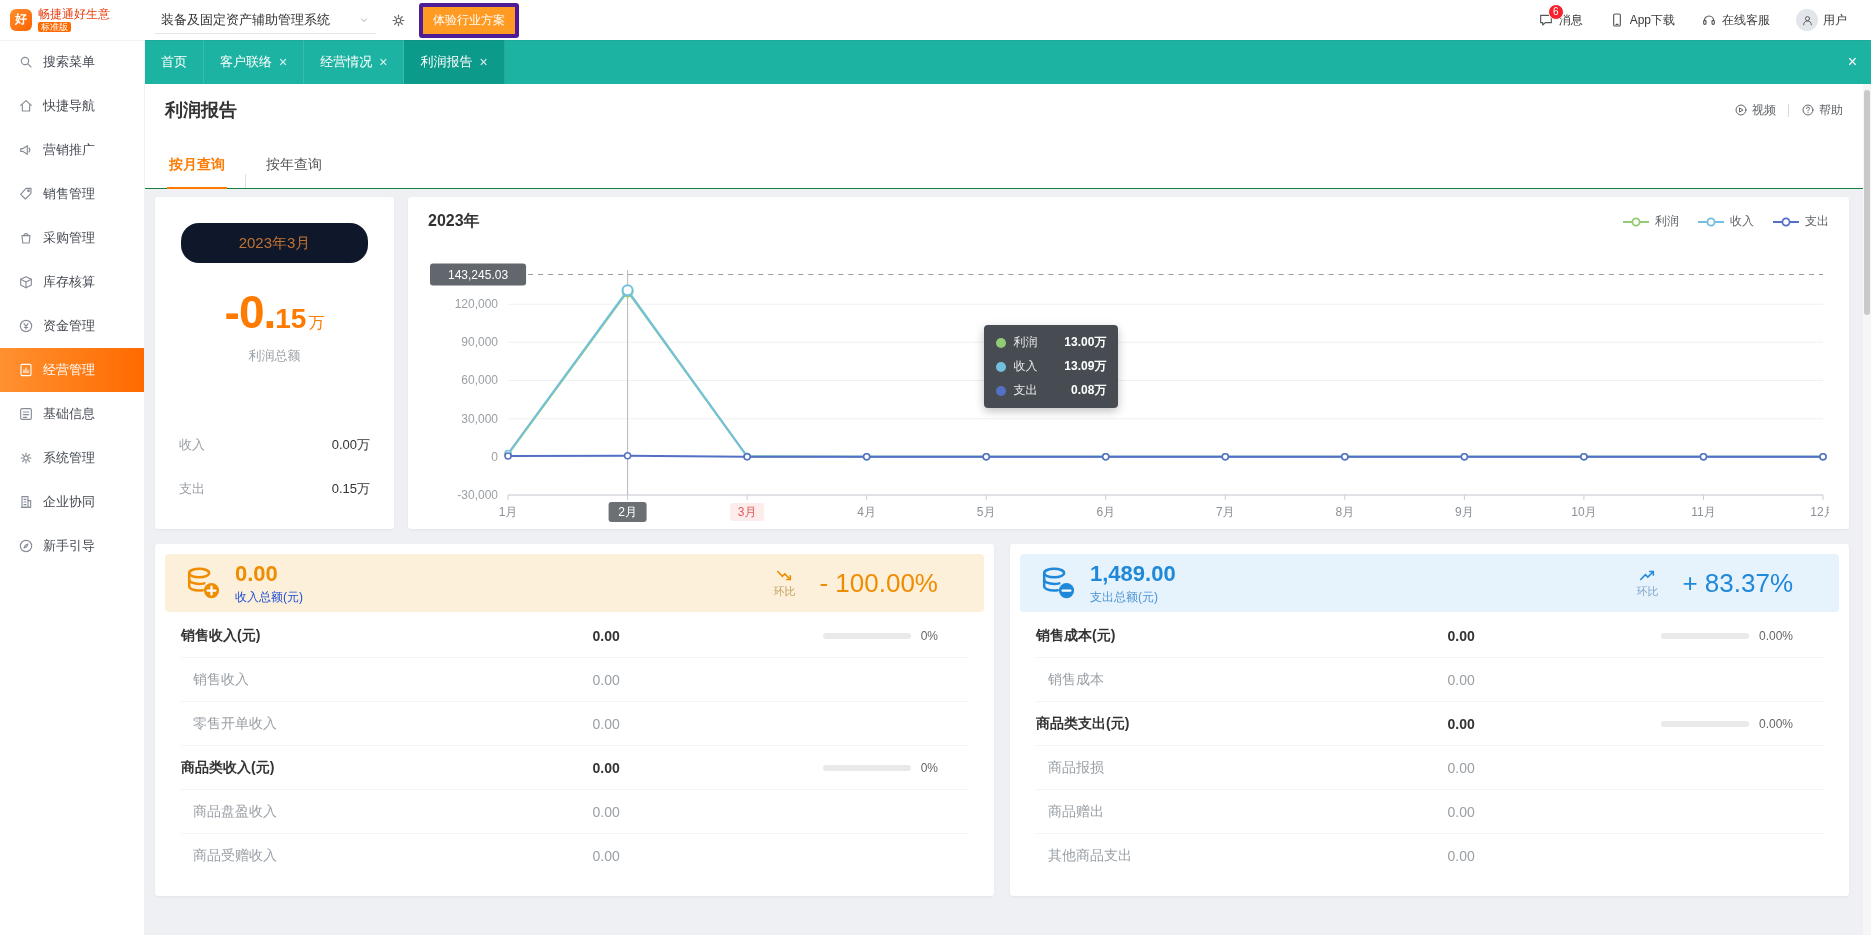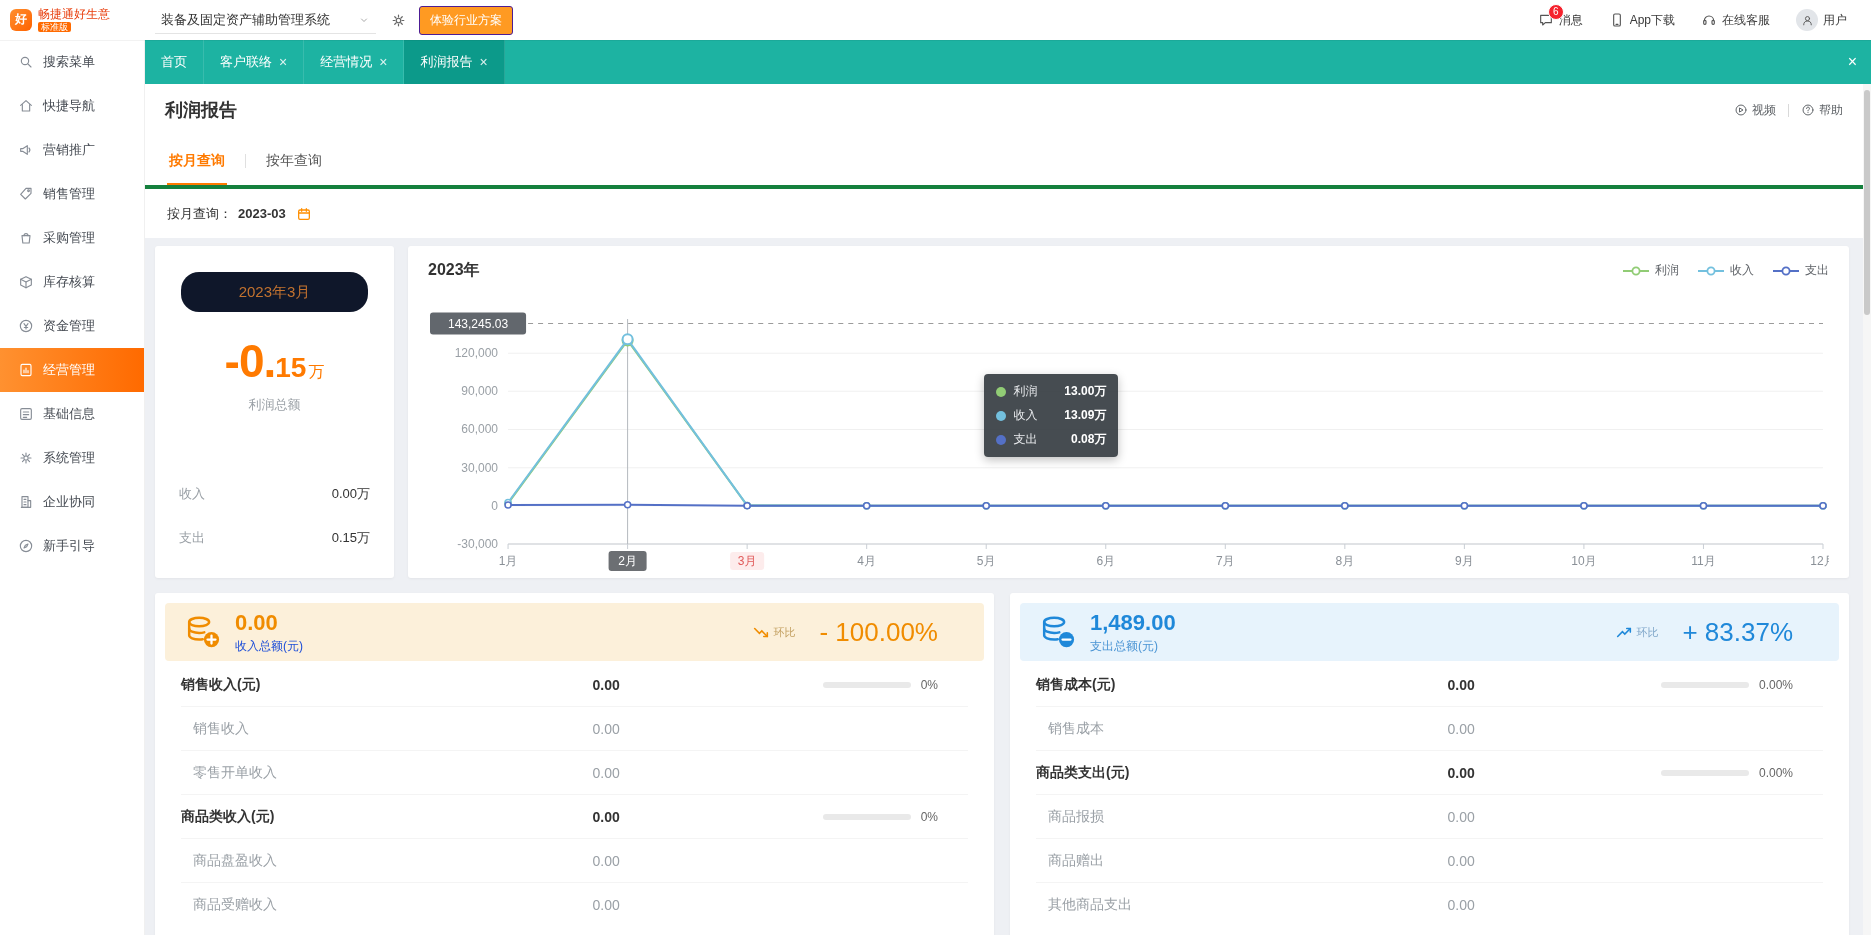--- a/index.html
+++ b/index.html
@@ -14,21 +14,21 @@
 .topbar{position:absolute;top:0;left:0;right:0;height:40px;background:#fff;display:flex;align-items:center;z-index:40;box-shadow:0 1px 0 rgba(0,0,0,.05)}
 .brand{flex:0 0 145px;display:flex;align-items:center;gap:6px;padding-left:10px}
 .brand-logo{width:22px;height:22px;border-radius:6px;background:linear-gradient(135deg,#ff8f2e,#ff6200);color:#fff;font-size:12px;font-weight:bold;display:flex;align-items:center;justify-content:center}
 .brand-col{display:flex;flex-direction:column;line-height:1.15}
 .brand-name{font-size:12px;font-weight:normal;color:#e83d0c;white-space:nowrap}
 .brand-tag{align-self:flex-start;background:#ff6a00;color:#fff;font-size:9px;padding:0 3px;border-radius:2px}
 .sys-select{display:flex;align-items:center;gap:28px;margin-left:10px;padding:4px 6px;border-bottom:1px solid #e4e4e4;color:#333;cursor:pointer;font-size:13px}
 .sys-select .icn{width:12px;height:12px;color:#999}
 .gear-btn{margin-left:14px;color:#666;cursor:pointer}
 .gear-btn .icn{width:17px;height:17px}
-.trial-btn{margin-left:12px;background:#ff9a22;border:1px solid #4c1d95;color:#fff;font-size:12px;padding:5px 10px;border-radius:3px;cursor:pointer;font-family:inherit}
+.trial-btn{margin-left:12px;background:#ff9a22;border:4px solid #4c1d95;color:#fff;font-size:12px;padding:5px 10px;border-radius:3px;cursor:pointer;font-family:inherit}
 .tb-spacer{flex:1}
 .tb-right{display:flex;align-items:center;gap:26px;padding-right:24px}
 .tb-item{display:flex;align-items:center;gap:5px;color:#3a3a3a;font-size:12px;cursor:pointer}
 .tb-item .icn{color:#555}
 .msg-wrap{position:relative;display:inline-flex}
 .badge{position:absolute;top:-8px;right:-10px;background:#f5222d;color:#fff;font-size:10px;line-height:1;padding:2px 4px;border-radius:8px;border:1px solid #fff}
 .avatar{width:22px;height:22px;border-radius:50%;background:#e2e5e9;display:flex;align-items:center;justify-content:center;color:#8a8f96}
 .avatar .icn{width:13px;height:13px}
 
 
@@ -48,21 +48,21 @@
 
 
 .content{position:absolute;top:84px;left:145px;right:8px;bottom:0;overflow:hidden}
 .header-block{background:#fff}
 .title-row{height:52px;display:flex;align-items:center;padding:0 20px}
 .page-title{font-size:18px;font-weight:bold;color:#333}
 .title-spacer{flex:1}
 .title-link{display:flex;align-items:center;gap:4px;color:#606468;font-size:12px;cursor:pointer}
 .title-link .icn{width:14px;height:14px}
 .title-sep{width:1px;height:13px;background:#d9d9d9;margin:0 12px}
-.tabs-row{height:53px;display:flex;align-items:center;padding:0 22px;border-bottom:4px solid #15803d}
+.tabs-row{height:53px;display:flex;align-items:flex-end;padding:0 22px;border-bottom:1px solid #15803d}
 .query-tab{font-size:14px;color:#555;cursor:pointer;padding:15px 2px 13px;border-bottom:2px solid transparent;margin-bottom:-1px}
 .query-tab.active{color:#ff7a00;border-bottom-color:#ff7a00;font-weight:bold}
 .qt-sep{width:1px;height:14px;background:#e0e0e0;margin:0 18px}
 .date-row{height:49px;display:flex;align-items:center;padding:0 22px;gap:4px}
 .date-label{color:#333}
 .date-value{font-weight:bold;color:#333;margin-left:2px}
 .cal-icon{color:#ff8f00;margin-left:6px;cursor:pointer}
 .cal-icon .icn{width:16px;height:16px;stroke-width:1.9}
 
 
@@ -102,21 +102,21 @@
 .bh.expense{background:#e7f3fc}
 .coins{width:38px;height:38px;flex:0 0 38px}
 .bh-main{display:flex;flex-direction:column;justify-content:center;gap:2px}
 .bh-value{font-size:22px;font-weight:bold}
 .income .bh-value{color:#f08c00}
 .expense .bh-value{color:#1f88d9}
 .bh-label{font-size:12px}
 .income .bh-label{color:#1d4ed8}
 .expense .bh-label{color:#4a94d4}
 .bh-spacer{flex:1}
-.bh-ratio{display:flex;flex-direction:row;align-items:center;gap:1px}
+.bh-ratio{display:flex;flex-direction:column;align-items:center;gap:1px}
 .trend-icn{width:22px;height:15px}
 .bh-ratio-label{font-size:11px}
 .income .bh-ratio-label{color:#c3a061}
 .expense .bh-ratio-label{color:#7fa6c9}
 .bh-pct{font-size:26px;margin-left:10px;padding-right:28px}
 .income .bh-pct{color:#f08c00}
 .expense .bh-pct{color:#1f88d9}
 .acct-rows{padding:2px 26px 0}
 .acct-row{display:grid;grid-template-columns:1fr .9fr 230px;align-items:center;height:44px;border-bottom:1px solid #f4f4f4;font-size:14px}
 .acct-row:last-child{border-bottom:none}
@@ -364,30 +364,20 @@
             </svg>
           </span>
         <span>帮助</span>
       </div>
     </div>
     <div class="tabs-row">
         <div class="query-tab active">按月查询</div>
         <span class="qt-sep"></span>
         <div class="query-tab">按年查询</div>
       </div>
-    <div class="date-row">
-      <span class="date-label">按月查询：</span>
-      <span class="date-value">2023-03</span>
-      <span class="cal-icon ic-slot">
-          <svg class="icn" viewBox="0 0 24 24" aria-hidden="true">
-            <rect x="4" y="6" width="16" height="14" rx="2"></rect>
-            <path d="M4 10.5 H20 M8.5 4 v4 M15.5 4 v4"></path>
-          </svg>
-        </span>
-    </div>
   </div>
 
   <div class="main-row">
     <div class="summary-card">
       <div class="period-pill">2023年3月</div>
       <div class="amount">
         <span class="amount-main">-0.</span>
           <span class="amount-small">15</span>
           <span class="amount-unit">万</span>
       </div>

